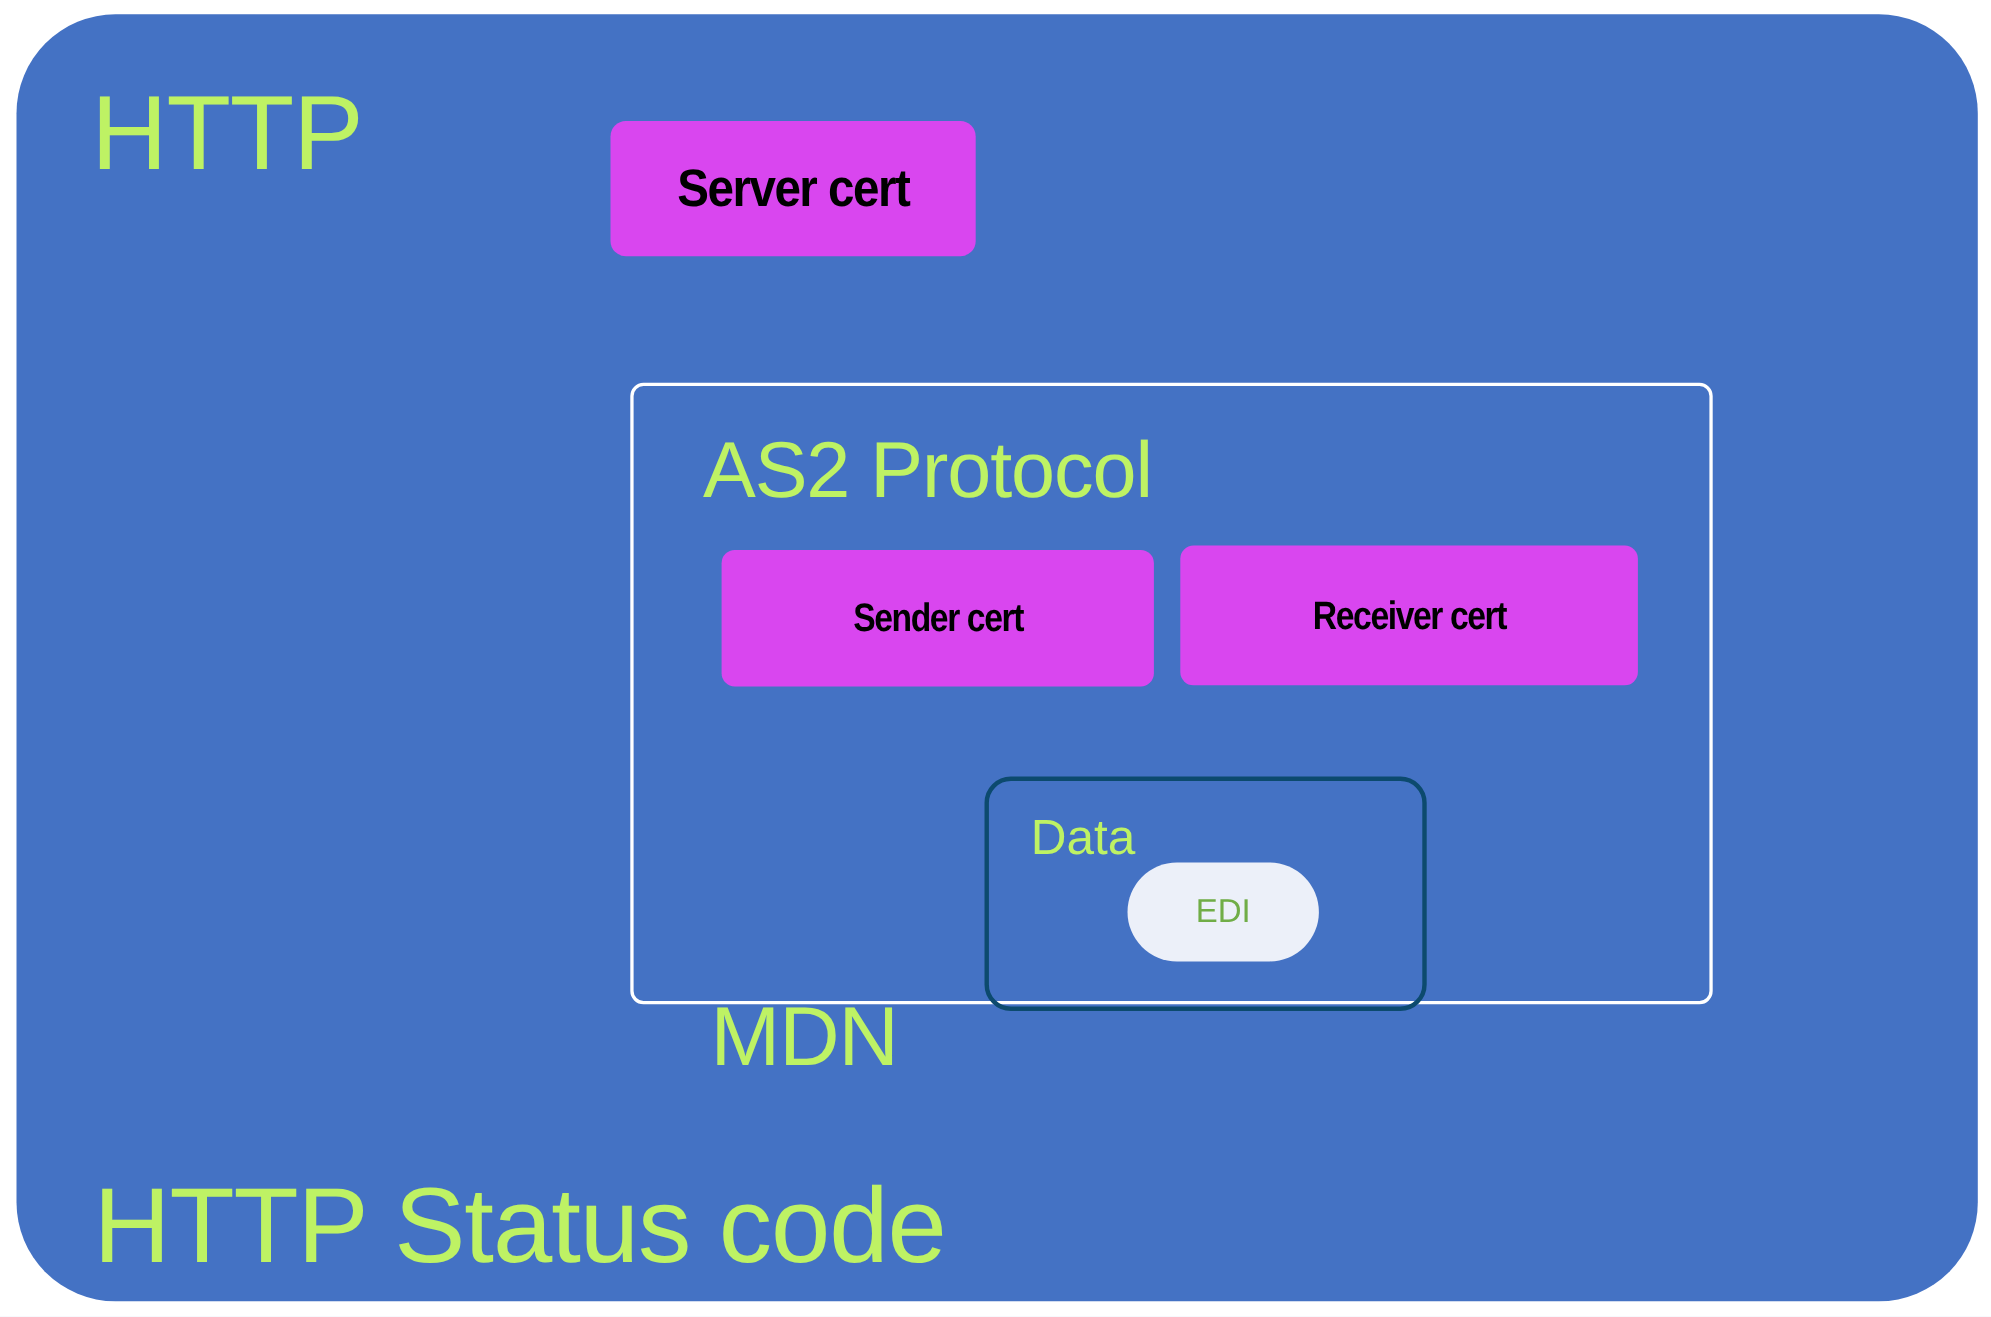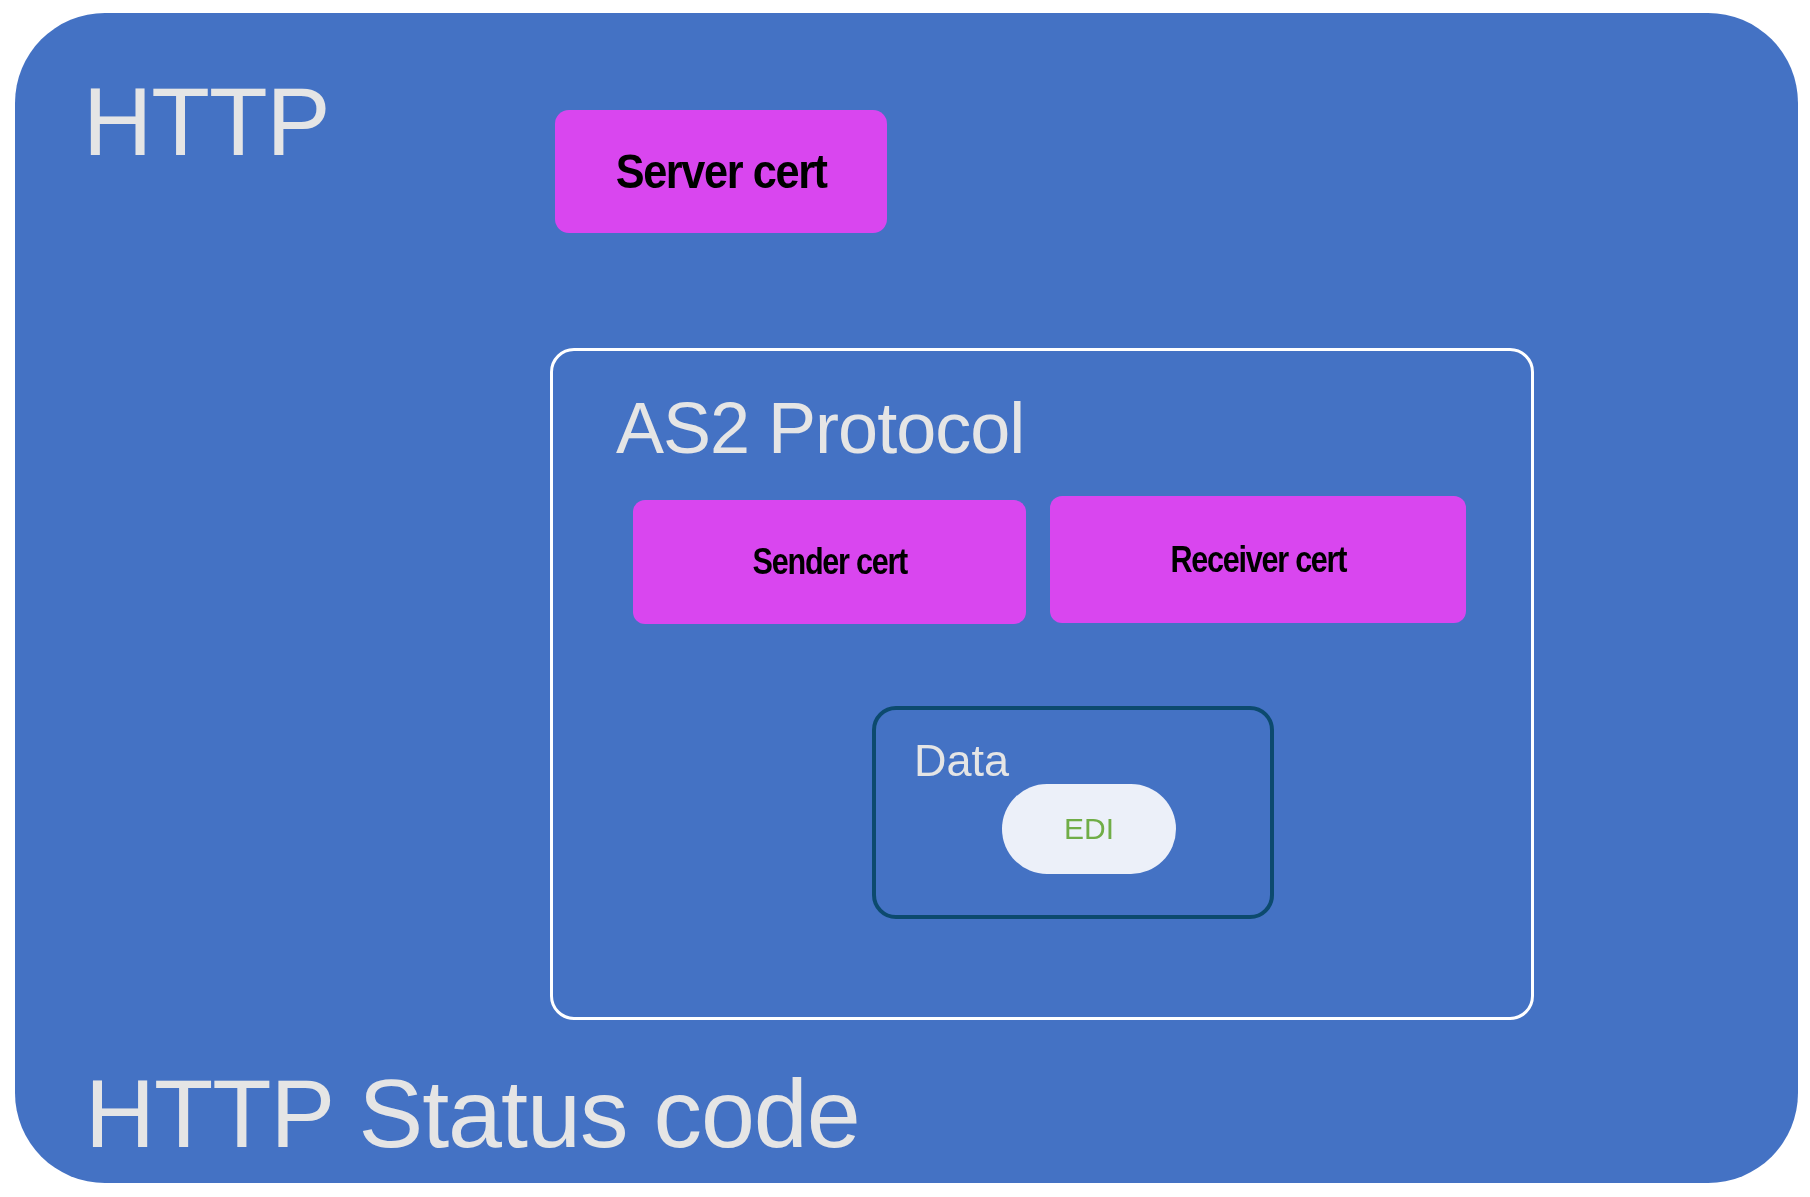--- a/index.html
+++ b/index.html
@@ -20,21 +20,21 @@
     position: absolute;
     left: 15px;
     top: 13px;
     width: 1783px;
     height: 1170px;
     background: #4472C4;
     border-radius: 90px;
   }
   .big-white-label {
     position: absolute;
-    color: #e5e5e5;
+    color: #bef264;
     line-height: 1;
     white-space: nowrap;
     letter-spacing: -1px;
   }
   .http-label {
     left: 68px;
     top: 61px;
     font-size: 96px;
   }
   .http-status-label {
@@ -75,26 +75,26 @@
     width: 639px;
     height: 128px;
   }
   .client-ssl-box .cert-label {
     font-size: 58px;
     transform: scaleX(0.82);
   }
   
   .as2-box {
     position: absolute;
-    left: 535px;
+    left: 558px;
     top: 335px;
     width: 984px;
-    height: 672px;
+    height: 565px;
     border: 3px solid #ffffff;
-    border-radius: 24px;
+    border-radius: 12px;
     box-sizing: border-box;
   }
   .as2-title {
     left: 63px;
     top: 41px;
     font-size: 72px;
   }
   .sender-cert-box {
     left: 80px;
     top: 149px;
@@ -182,19 +182,20 @@
         <span class="cert-label">Sender cert</span>
       </div>
 
       <div class="data-box">
         <div class="big-white-label data-title">Data</div>
         <div class="edi-pill">
           <span class="edi-label">EDI</span>
         </div>
       </div>
 
+      <div class="big-white-label mdn-label">MDN</div>
 
     </div>
 
     <div class="big-white-label http-status-label">HTTP Status code</div>
 
   </div>
 </div>
 
 </body></html>

